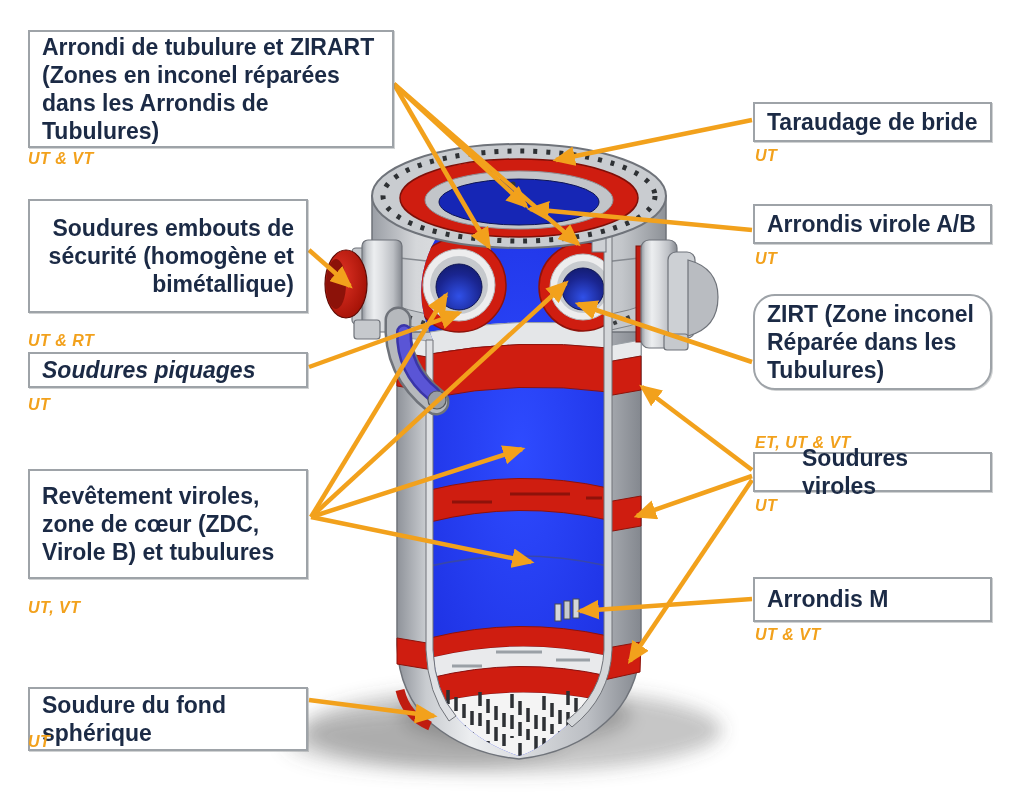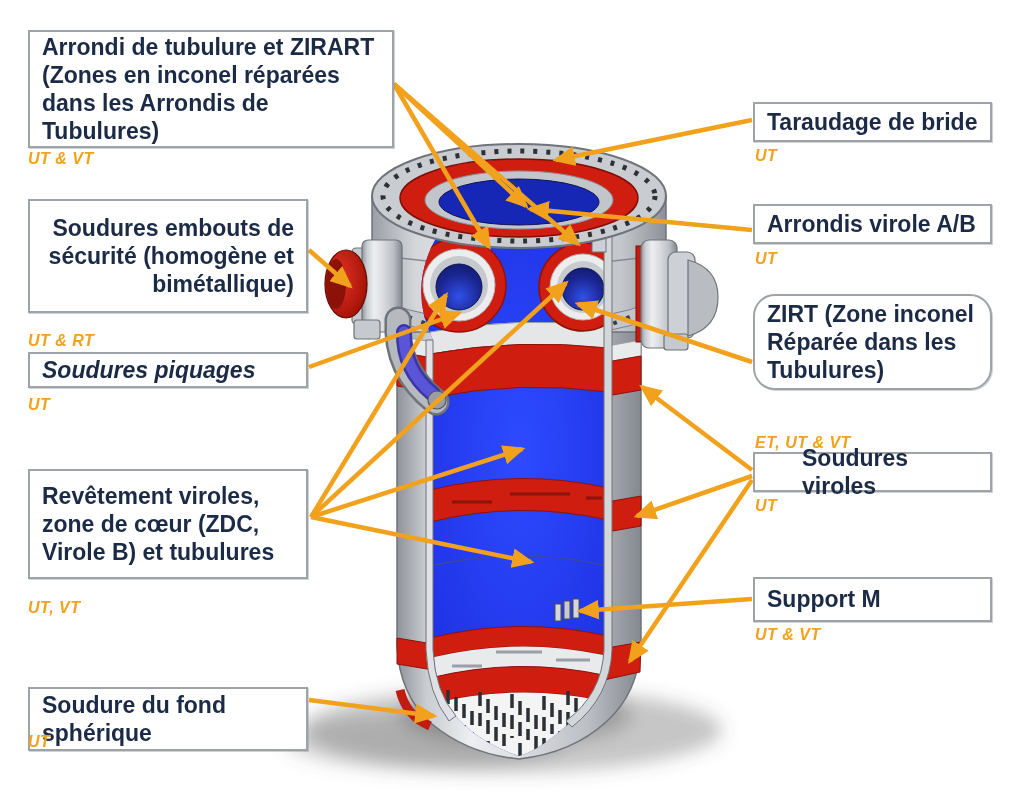--- a/index.html
+++ b/index.html
@@ -241,17 +241,17 @@
     <span>ZIRT (Zone inconel Réparée dans les Tubulures)</span>
   </div>
   <div class="methods" style="left:755px;top:394px;margin-top:40px;">ET, UT &amp; VT</div>
 
   <div class="label-box" style="left:753px;top:452px;width:239px;height:40px;padding-left:47px;">
     <span>Soudures viroles</span>
   </div>
   <div class="methods" style="left:755px;top:497px;">UT</div>
 
   <div class="label-box" style="left:753px;top:577px;width:239px;height:45px;">
-    <span>Support M</span>
+    <span>Arrondis M</span>
   </div>
   <div class="methods" style="left:755px;top:626px;">UT &amp; VT</div>
 
 </div>
 
 </body></html>

